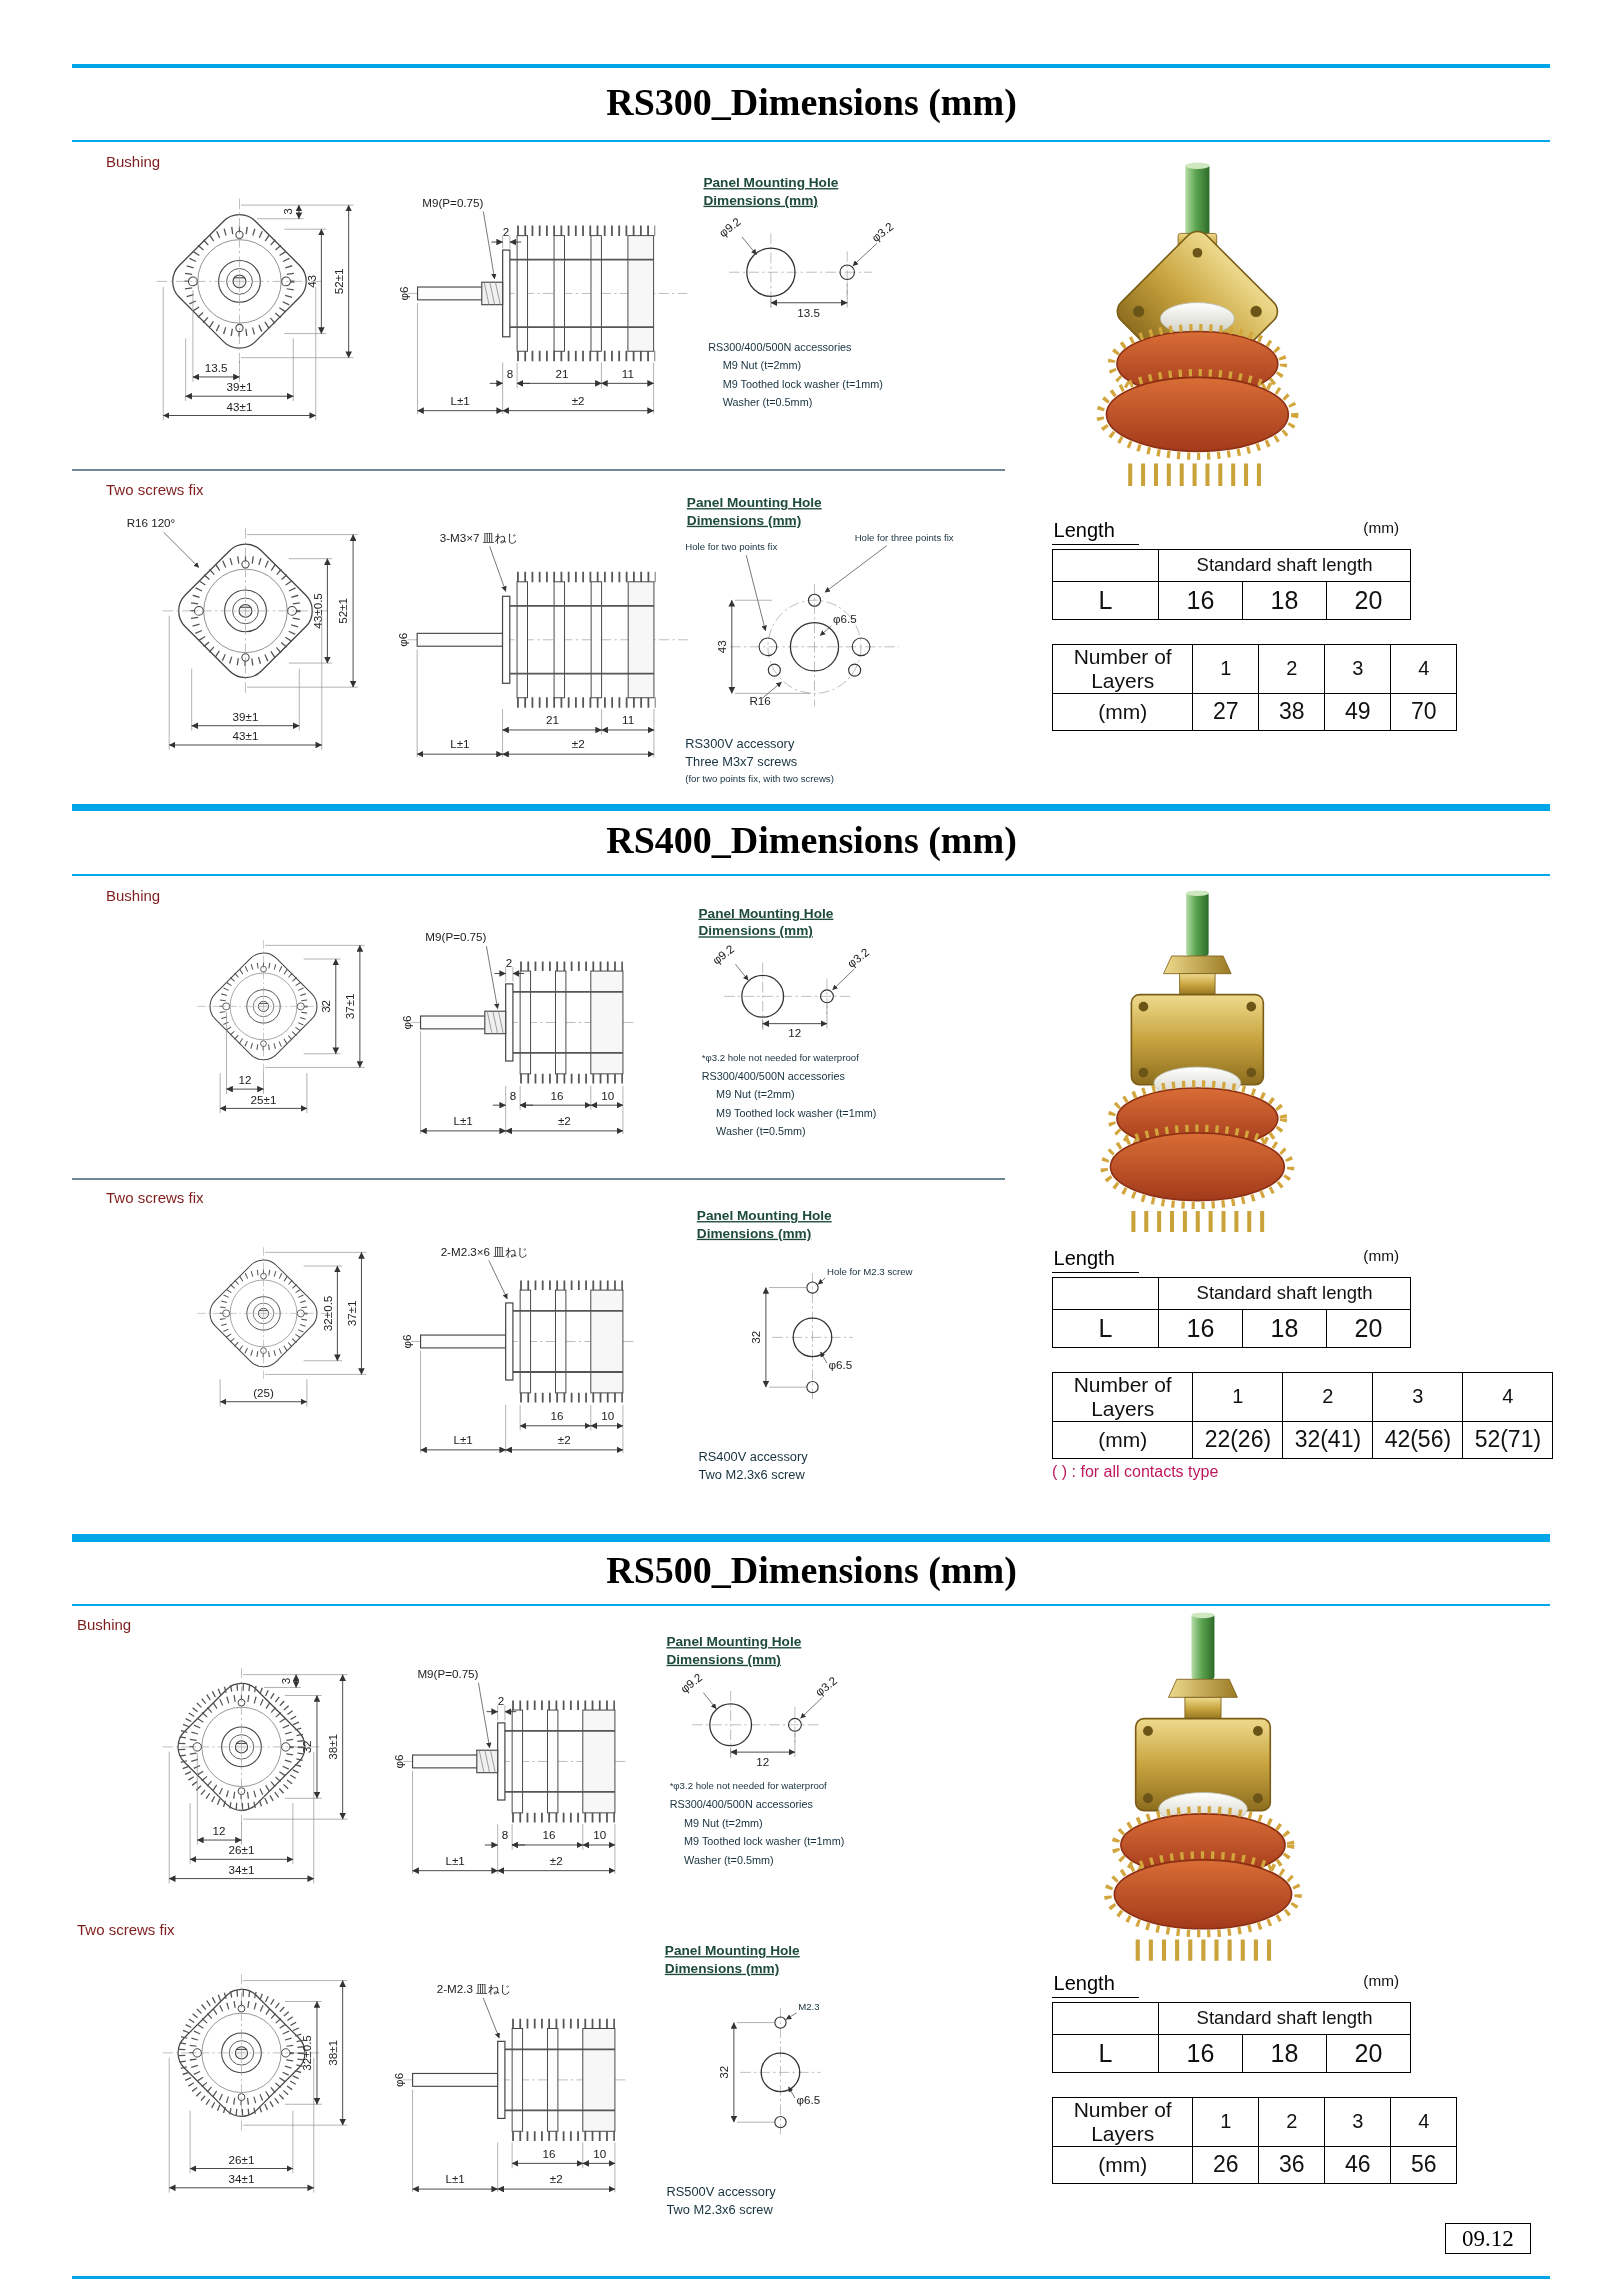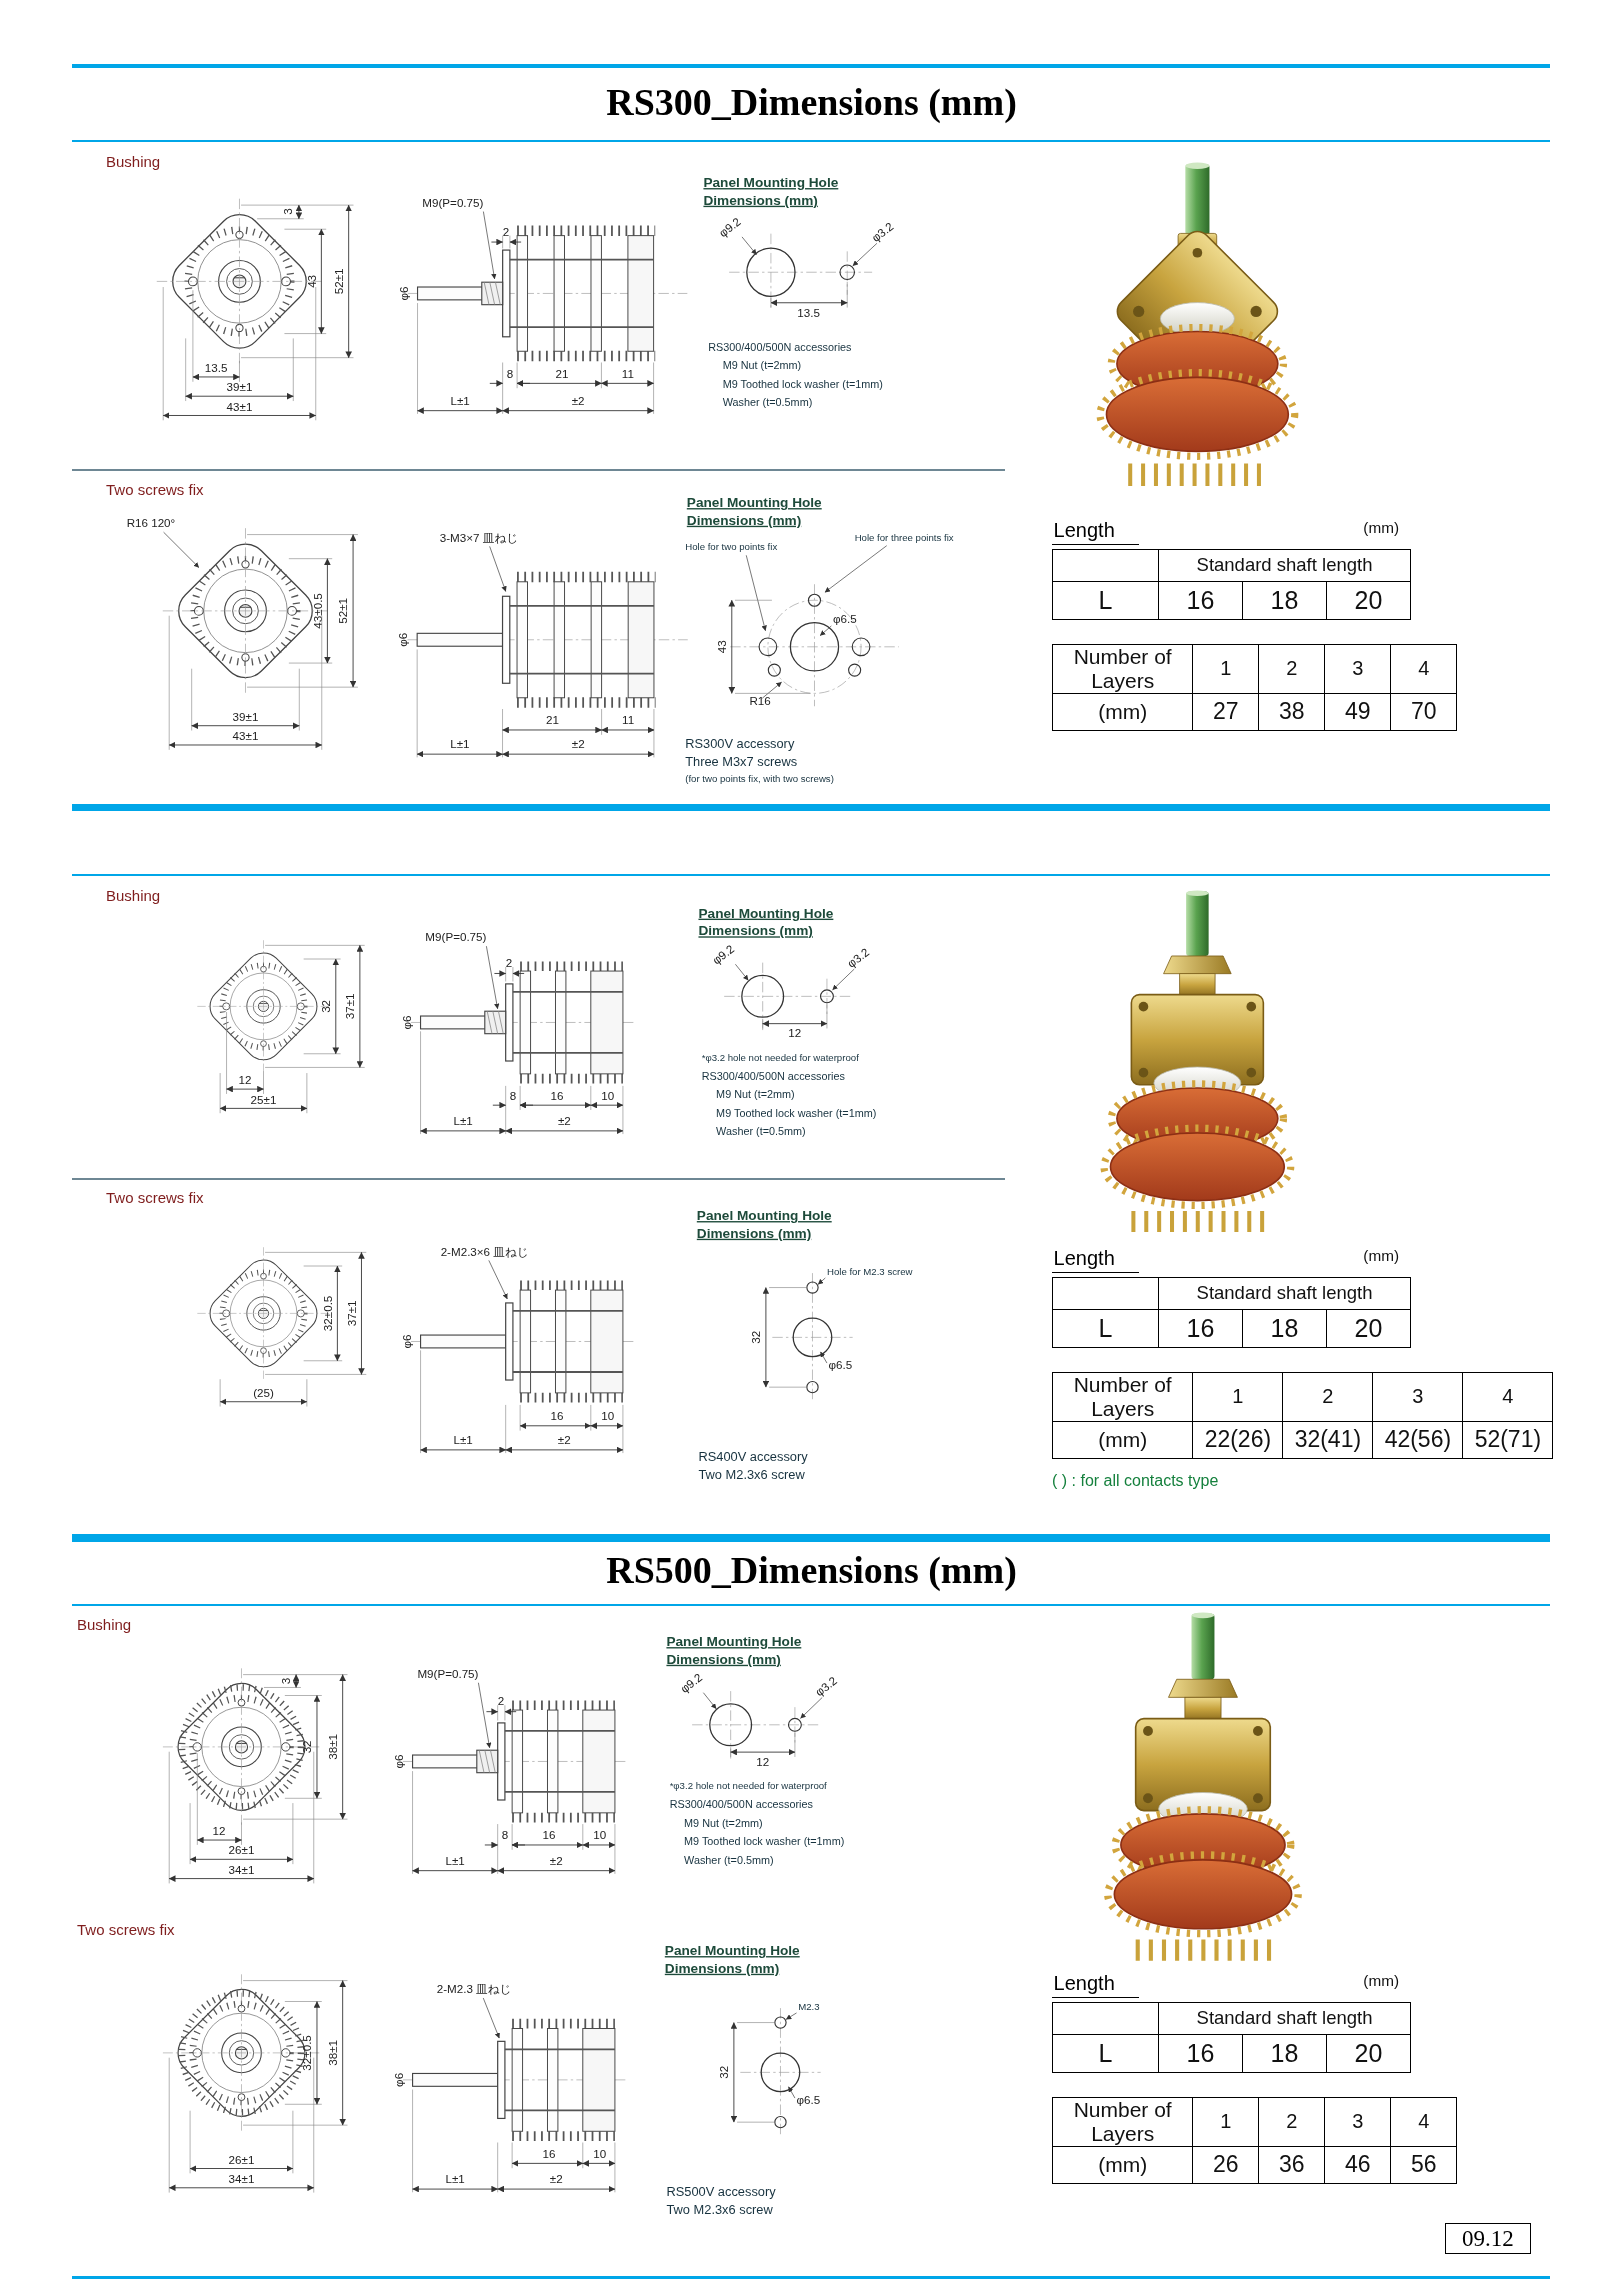--- a/index.html
+++ b/index.html
@@ -35,21 +35,21 @@
   .len-table .vals td{font-size:25px;height:35px;}
   .len-table .vals td:not(.c1){width:81px;}
   .lay-table{margin-top:24px;}
   .lay-table td{border:1.6px solid #000;text-align:center;vertical-align:middle;}
   .lay-table .c1{width:133px;font-size:21px;padding:0 3.2px;}
   .lay-table tr:first-child td{height:27px;}
   .lay-table tr:last-child td{height:34px;}
   .lay-table .num{font-size:20px;width:63px;}
   .lay-table .val{font-size:23px;}
   .rs400 .lay-table .num{width:87px;}
-  .contacts-note{margin-top:13px;font-size:16px;color:#15803d;}
+  .contacts-note{margin-top:4px;font-size:16px;color:#be185d;}
   .footer-box{position:absolute;border:1.6px solid #000;font-family:"Liberation Serif","DejaVu Serif",serif;
               font-size:23px;padding:1.6px 16px;color:#000;}
 </style>
 </head>
 <body>
 
 <svg width="0" height="0" style="position:absolute">
 <defs>
 <marker id="ar" viewBox="0 0 10 10" refX="9.5" refY="5" markerWidth="7.5" markerHeight="7.5" orient="auto-start-reverse">
         <path d="M0 0L10 5L0 10z" fill="#333"></path>
@@ -360,20 +360,21 @@
           <td class="val">49</td>
           <td class="val">70</td>
         </tr>
       </tbody>
     </table>
   </div>
 </section>
 
 <section class="section rs400" style="top:800px;height:728px;">
   <div class="cyan" style="top:4px;height:7.2px;"></div>
+  <h2 class="sec-title" style="top:17.7px;">RS400_Dimensions (mm)</h2>
   <div class="cyan" style="top:74px;height:2.4px;"></div>
 
   <div class="sub-label" style="left:106px;top:87px;">Bushing</div>
 
   <svg style="left:143px;top:106px;" width="241" height="257" viewBox="0 0 300 320">
     <use href="#sym-front" xlink:href="#sym-front" transform="translate(150,125) scale(0.8)"></use>
     <line class="ext" x1="200" y1="66" x2="246" y2="66"></line>
     <line class="ext" x1="200" y1="184" x2="246" y2="184"></line>
     <line class="dim" x1="240" y1="66" x2="240" y2="184" marker-start="url(#ar)" marker-end="url(#ar)"></line>
     <text class="dt mid" x="233" y="125" transform="rotate(-90 233 125)">32</text>

